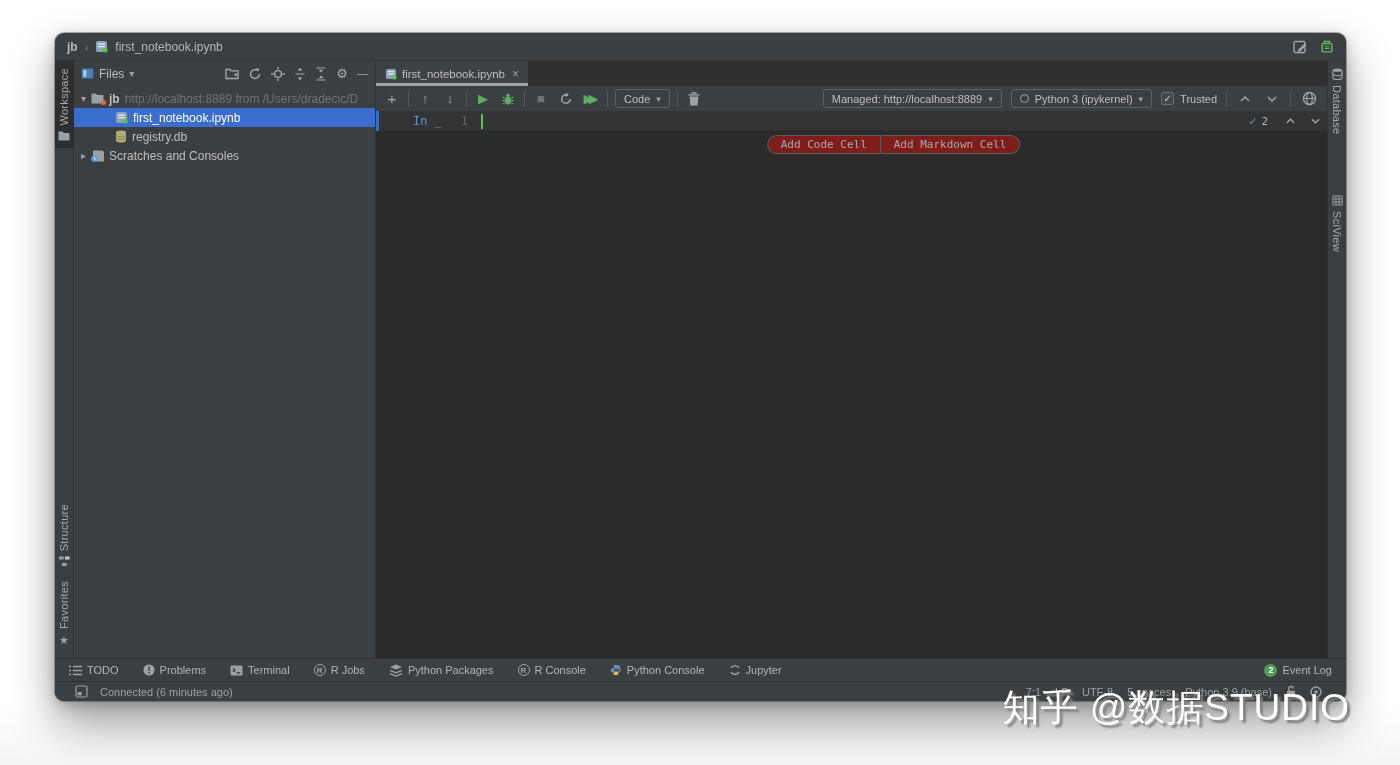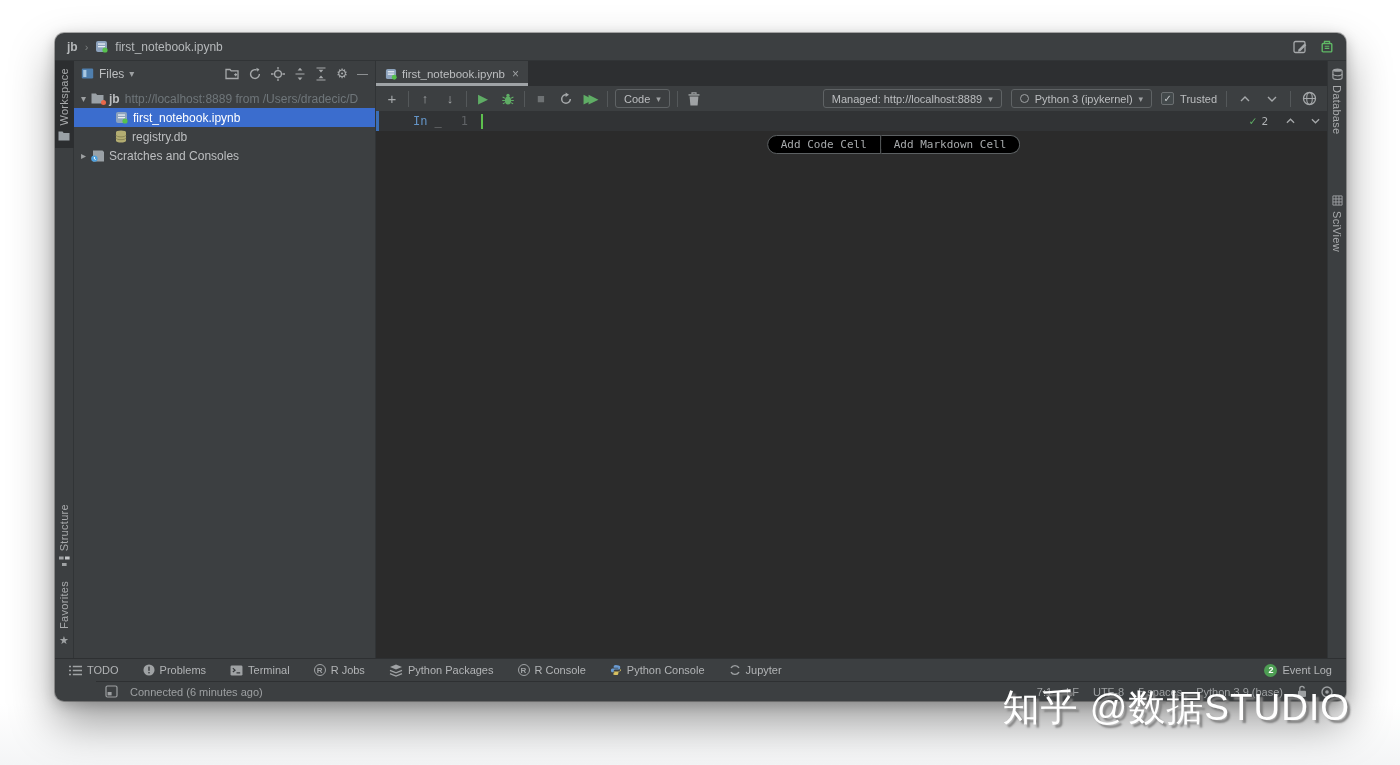--- a/index.html
+++ b/index.html
@@ -78,32 +78,32 @@
   .g-in { color:#6494c6; font-size:12px; margin-left:37px; }
   .g-ph { color:#808385; font-size:12px; margin-left:7px; }
   .g-num { color:#606366; font-size:12px; margin-left:19px; }
   .caret { width:2px; height:15px; background:#5ec14e; margin-left:13px; }
 
   .inspections { position:absolute; top:3px; right:7px; display:flex; align-items:center; gap:5px; font-size:11px; color:#b0b3b5; z-index:3; }
   .insp-check { color:#5fad65; font-weight:bold; font-size:12px; }
   .insp-gap { width:8px; }
 
   .add-cells { position:absolute; top:24px; left:50%; transform:translateX(calc(-50% + 42px)); display:flex; z-index:2; }
-  .add-btn { height:19px; display:flex; align-items:center; font-size:11px; color:#a7aaac; background:#000000; border:1px solid #5c6062; padding:0 13px; }
+  .add-btn { height:19px; display:flex; align-items:center; font-size:11px; color:#a7aaac; background:#7f1d1d; border:1px solid #5c6062; padding:0 13px; }
   .add-btn.first { border-radius:10px 0 0 10px; }
   .add-btn.second { border-radius:0 10px 10px 0; border-left:none; }
 
   
   .bottom-toolbar { height:23px; background:#3c3f41; border-top:1px solid #2e3032; display:flex; align-items:center; gap:24px; padding:0 14px; font-size:11px; color:#b2b4b6; flex:0 0 auto; }
   .bitem { display:flex; align-items:center; gap:5px; }
   .bitem.right { margin-left:auto; }
   .r-badge { width:12px; height:12px; border:1px solid #9fa2a4; border-radius:50%; display:inline-flex; align-items:center; justify-content:center; font-size:8px; font-weight:bold; color:#9fa2a4; }
   .ev-badge { width:13px; height:13px; border-radius:50%; background:#4d9d53; color:#fff; font-size:9px; font-weight:bold; display:inline-flex; align-items:center; justify-content:center; }
 
-  .statusbar { height:20px; background:#3c3f41; border-top:1px solid #2e3032; display:flex; align-items:center; gap:12px; padding:0 9px; font-size:11px; color:#9da0a2; flex:0 0 auto;margin-left:41px; }
+  .statusbar { height:20px; background:#3c3f41; border-top:1px solid #2e3032; display:flex; align-items:center; gap:12px; padding:0 20px; font-size:11px; color:#9da0a2; flex:0 0 auto; }
   .sb-right { margin-left:auto; display:flex; align-items:center; gap:14px; padding-right:4px; }
 
   
   .watermark { position:absolute; right:50px; top:683px; z-index:50; font-size:37px; color:#ffffff; letter-spacing:1px;
                text-shadow:3px 3px 2px rgba(125,125,125,.95); white-space:nowrap; font-family:"Liberation Sans",sans-serif; }
 
   svg { display:block; }
 </style>
 </head>
 <body>

